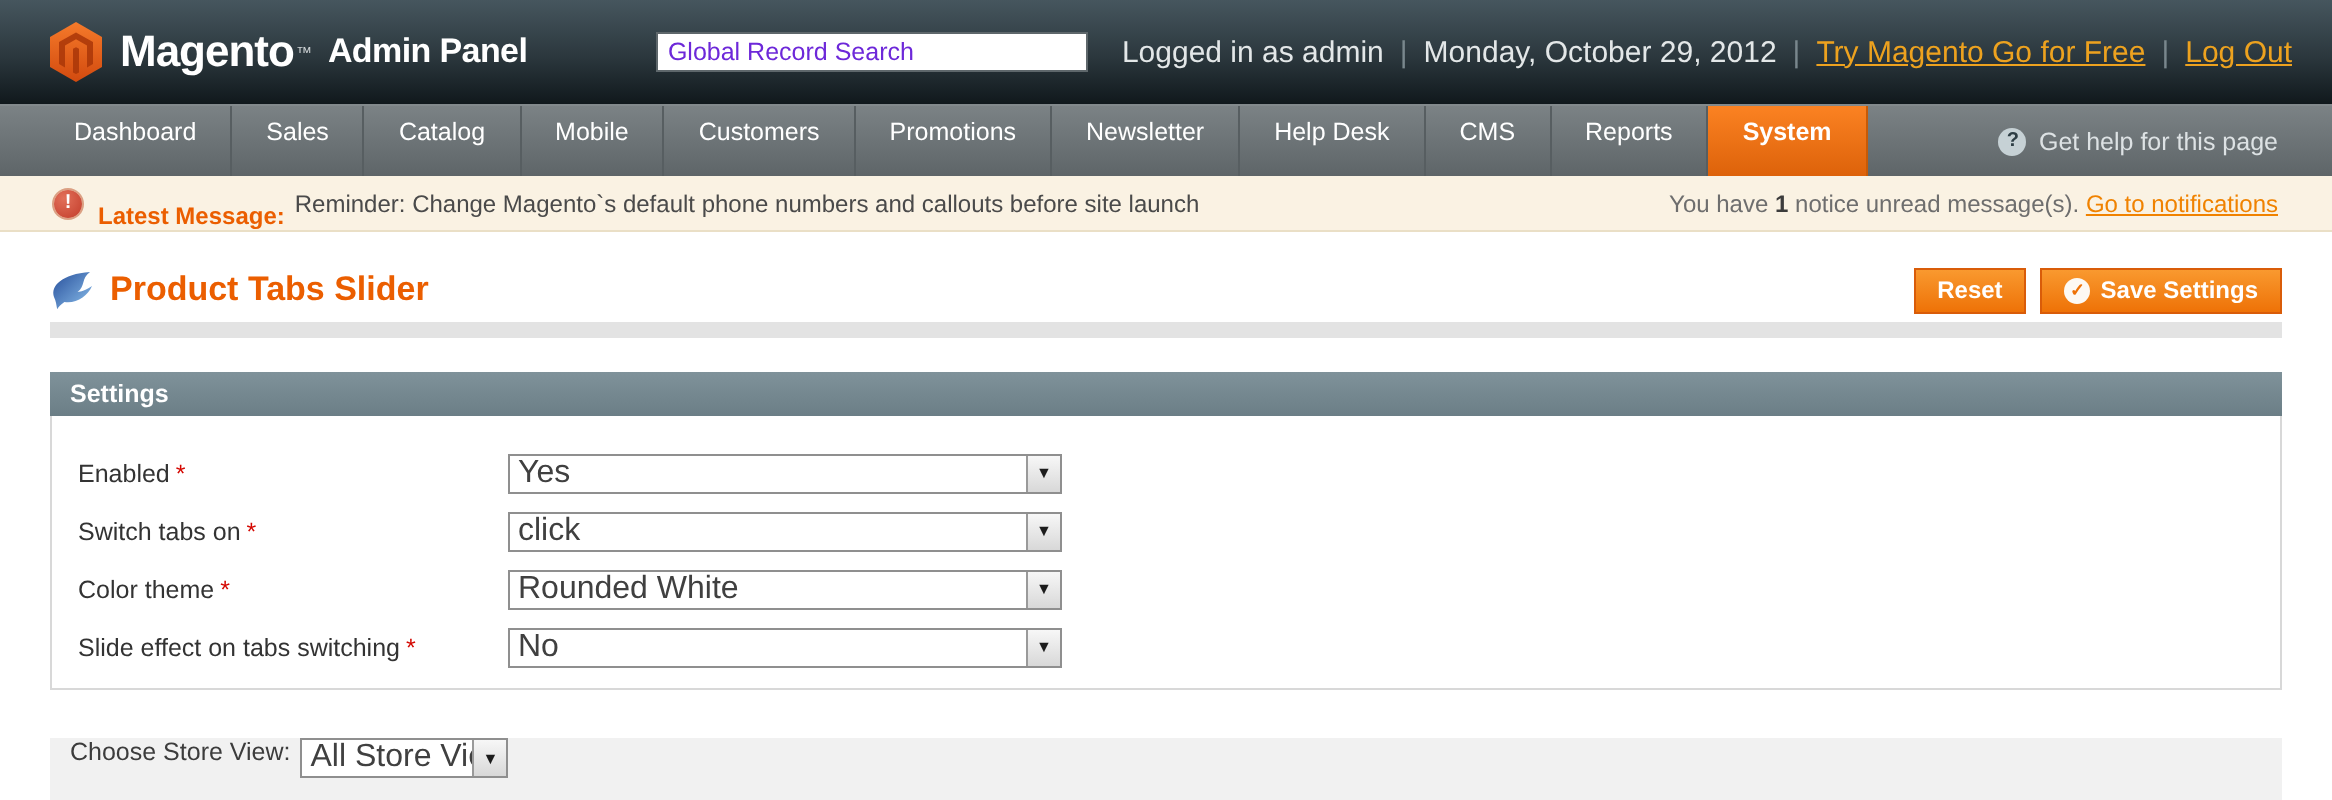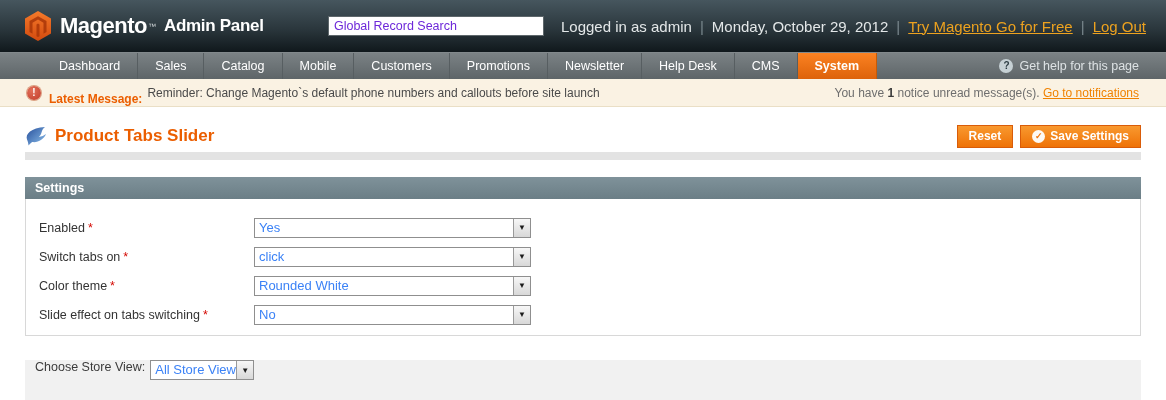--- a/index.html
+++ b/index.html
@@ -15,23 +15,23 @@
   .logo-tm { color:#cfd4d6; font-size:8px; vertical-align:top; margin-left:1px; }
   .logo-sub { color:#fff; font-weight:bold; font-size:17px; margin-left:8px; letter-spacing:-0.3px; }
   .search-input { margin-left:auto; width:216px; height:20px; border:1px solid #5e676b;
     padding:0 5px; font-size:12.5px; color:#6d28d9; font-family:inherit; background:#fff; }
   .header-right { display:flex; align-items:center; margin-left:17px; font-size:15px;
     color:#e3e7e8; white-space:nowrap; }
   .header-right .sep { color:#79878d; margin:0 8px; }
   .hlink { color:#eda21f; text-decoration:underline; cursor:pointer; }
 
   
-  .nav { height:27px; display:flex; align-items:stretch;
+  .nav { height:36px; display:flex; align-items:stretch;
     background:linear-gradient(180deg,#7b8285,#5e6568); border-top:1px solid #82898c;
-    padding-left:42px; }
+    padding-left:20px; }
   .nav-item { line-height:26px; padding:0 17px; color:#fff; font-size:12.5px;
     cursor:pointer; border-right:1px solid #575e61; }
   .nav-item.active { background:linear-gradient(180deg,#fb8222,#dd620a);
     font-weight:bold; border-right-color:#c75a06; }
   .nav-help { margin-left:auto; display:flex; align-items:center; padding-right:27px;
     color:#dde2e4; font-size:12.5px; cursor:pointer; }
   .help-icon { width:14px; height:14px; border-radius:50%; background:#c6d1d5;
     color:#2e3e45; font-size:10px; font-weight:bold; text-align:center;
     line-height:14px; margin-right:6px; }
 
@@ -63,21 +63,21 @@
     background:linear-gradient(180deg,#7f929a,#6b7e86); color:#fff; font-weight:bold;
     font-size:12.5px; }
   .panel-body { border:1px solid #d8d8d8; border-top:none; background:#fff;
     padding:14px 0 6px 13px; }
   .form-row { height:29px; display:flex; align-items:center; }
   .form-label { width:215px; font-size:12.5px; color:#333; }
   .req { color:#d40701; margin-left:3px; }
 
   .select { width:277px; height:20px; border:1px solid #8f8f8f; background:#fff;
     display:flex; align-items:stretch; cursor:pointer; }
-  .select-text { flex:1; font-size:13px; color:#3b82f6; padding-left:4px; line-height:18px;
+  .select-text { flex:1; font-size:16px; color:#404040; padding-left:4px; line-height:18px;
     white-space:nowrap; overflow:hidden; }
   .select-btn { width:17px; display:flex; align-items:center; justify-content:center;
     background:linear-gradient(180deg,#f7f7f7,#d8d8d8); border-left:1px solid #9a9a9a;
     color:#1c1c1c; font-size:8px; }
 
   .store-bar { margin-top:24px; height:42px; background:#f1f1f1; display:flex;
     align-items:flex-start; padding-left:10px; }
   .store-label { font-size:12.5px; color:#3c3c3c; margin-right:5px; }
   .select.small { width:104px; }
 </style>
@@ -116,20 +116,21 @@
 <div class="nav">
   <div class="nav-item">Dashboard</div>
   <div class="nav-item">Sales</div>
   <div class="nav-item">Catalog</div>
   <div class="nav-item">Mobile</div>
   <div class="nav-item">Customers</div>
   <div class="nav-item">Promotions</div>
   <div class="nav-item">Newsletter</div>
   <div class="nav-item">Help Desk</div>
   <div class="nav-item">CMS</div>
+  <div class="nav-item">Reports</div>
   <div class="nav-item active">System</div>
   <div class="nav-help">
     <span class="help-icon">?</span>
     <span>Get help for this page</span>
   </div>
 </div>
 
 <div class="notice-bar">
   <span class="notice-icon">!</span>
   <span class="notice-label">Latest Message:</span>

